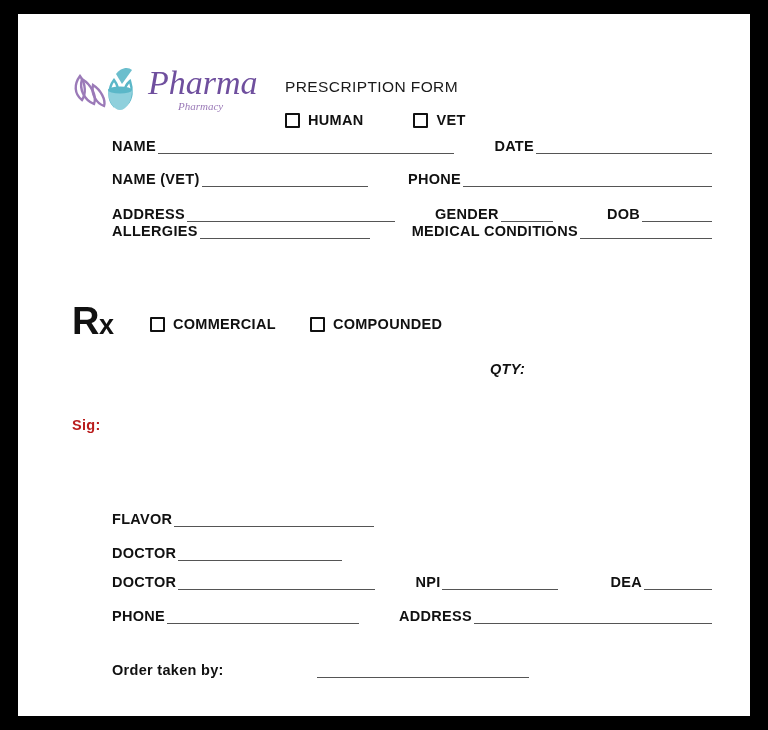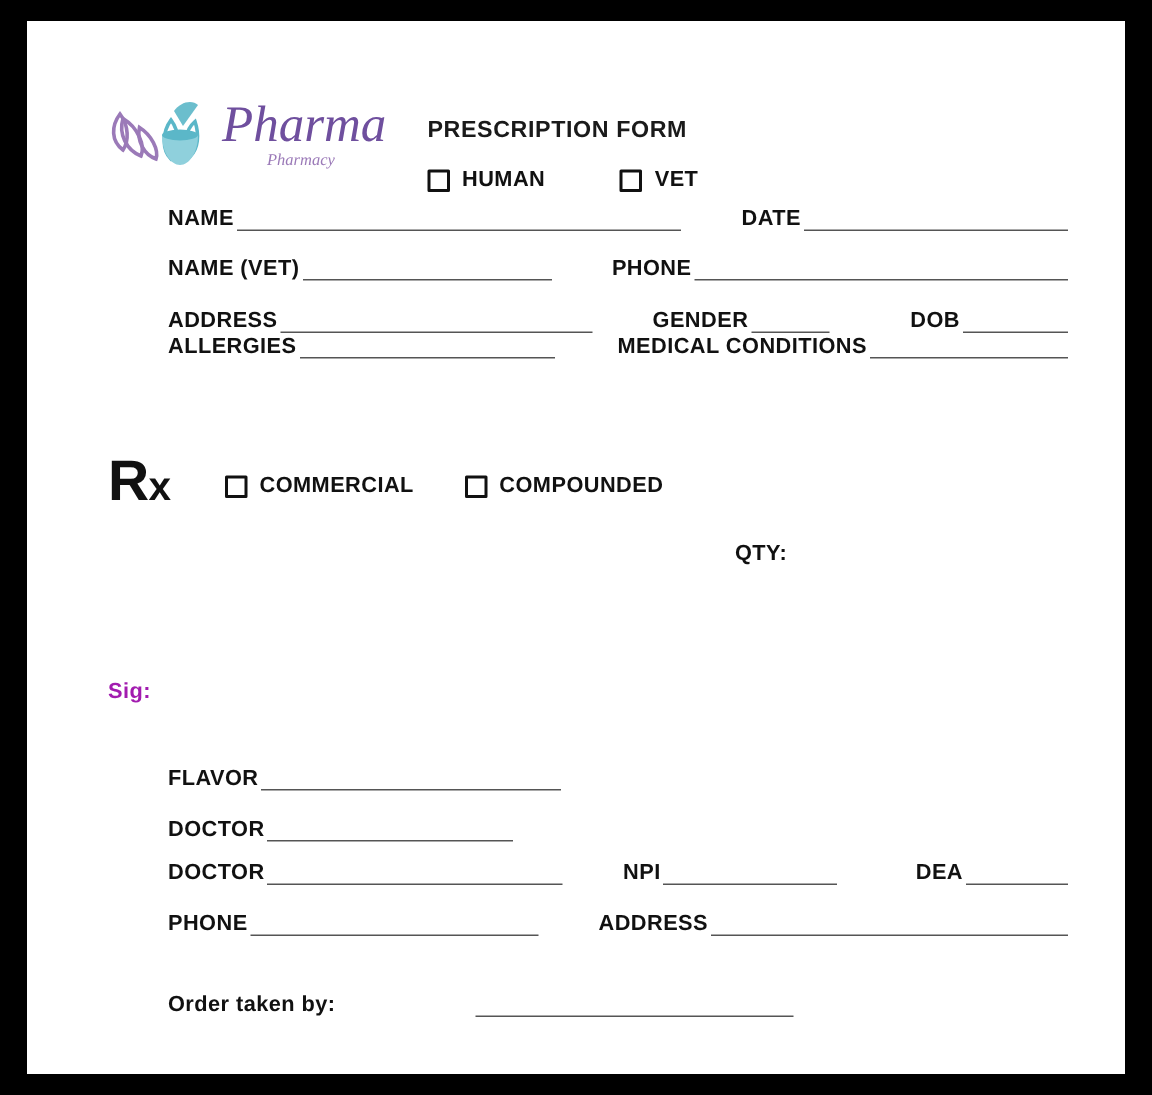--- a/index.html
+++ b/index.html
@@ -38,21 +38,21 @@
     width: 190px;
     height: 70px;
   }
   .logo svg { display: block; }
 
   .form-title {
     position: absolute;
     left: 267px;
     top: 42px;
     font-size: 15.5px;
-    font-weight: 700;
+    font-weight: 400;
     letter-spacing: 0.4px;
     color: #1a1a1a;
   }
   .checkrow {
     position: absolute;
     left: 267px;
     top: 76px;
     display: flex;
     align-items: flex-start;
   }
@@ -125,30 +125,30 @@
   .rxchecks .checkopt { margin-right: 34px; }
 
   .qty {
     position: absolute;
     left: 472px;
     top: 347px;
     font-size: 14.5px;
     font-weight: 700;
     letter-spacing: 0.3px;
     color: #111;
+    font-style: italic;
   }
   .sig {
     position: absolute;
     left: 54px;
     top: 403px;
     font-size: 14.5px;
     font-weight: 700;
     letter-spacing: 0.3px;
-    color: #a21caf;
-    margin-top: 36px;
+    color: #b91c1c;
   }
   .ordertaken {
     position: absolute;
     left: 54px;
     top: 648px;
     display: flex;
     align-items: flex-end;
     gap: 44px;
   }
 </style>

